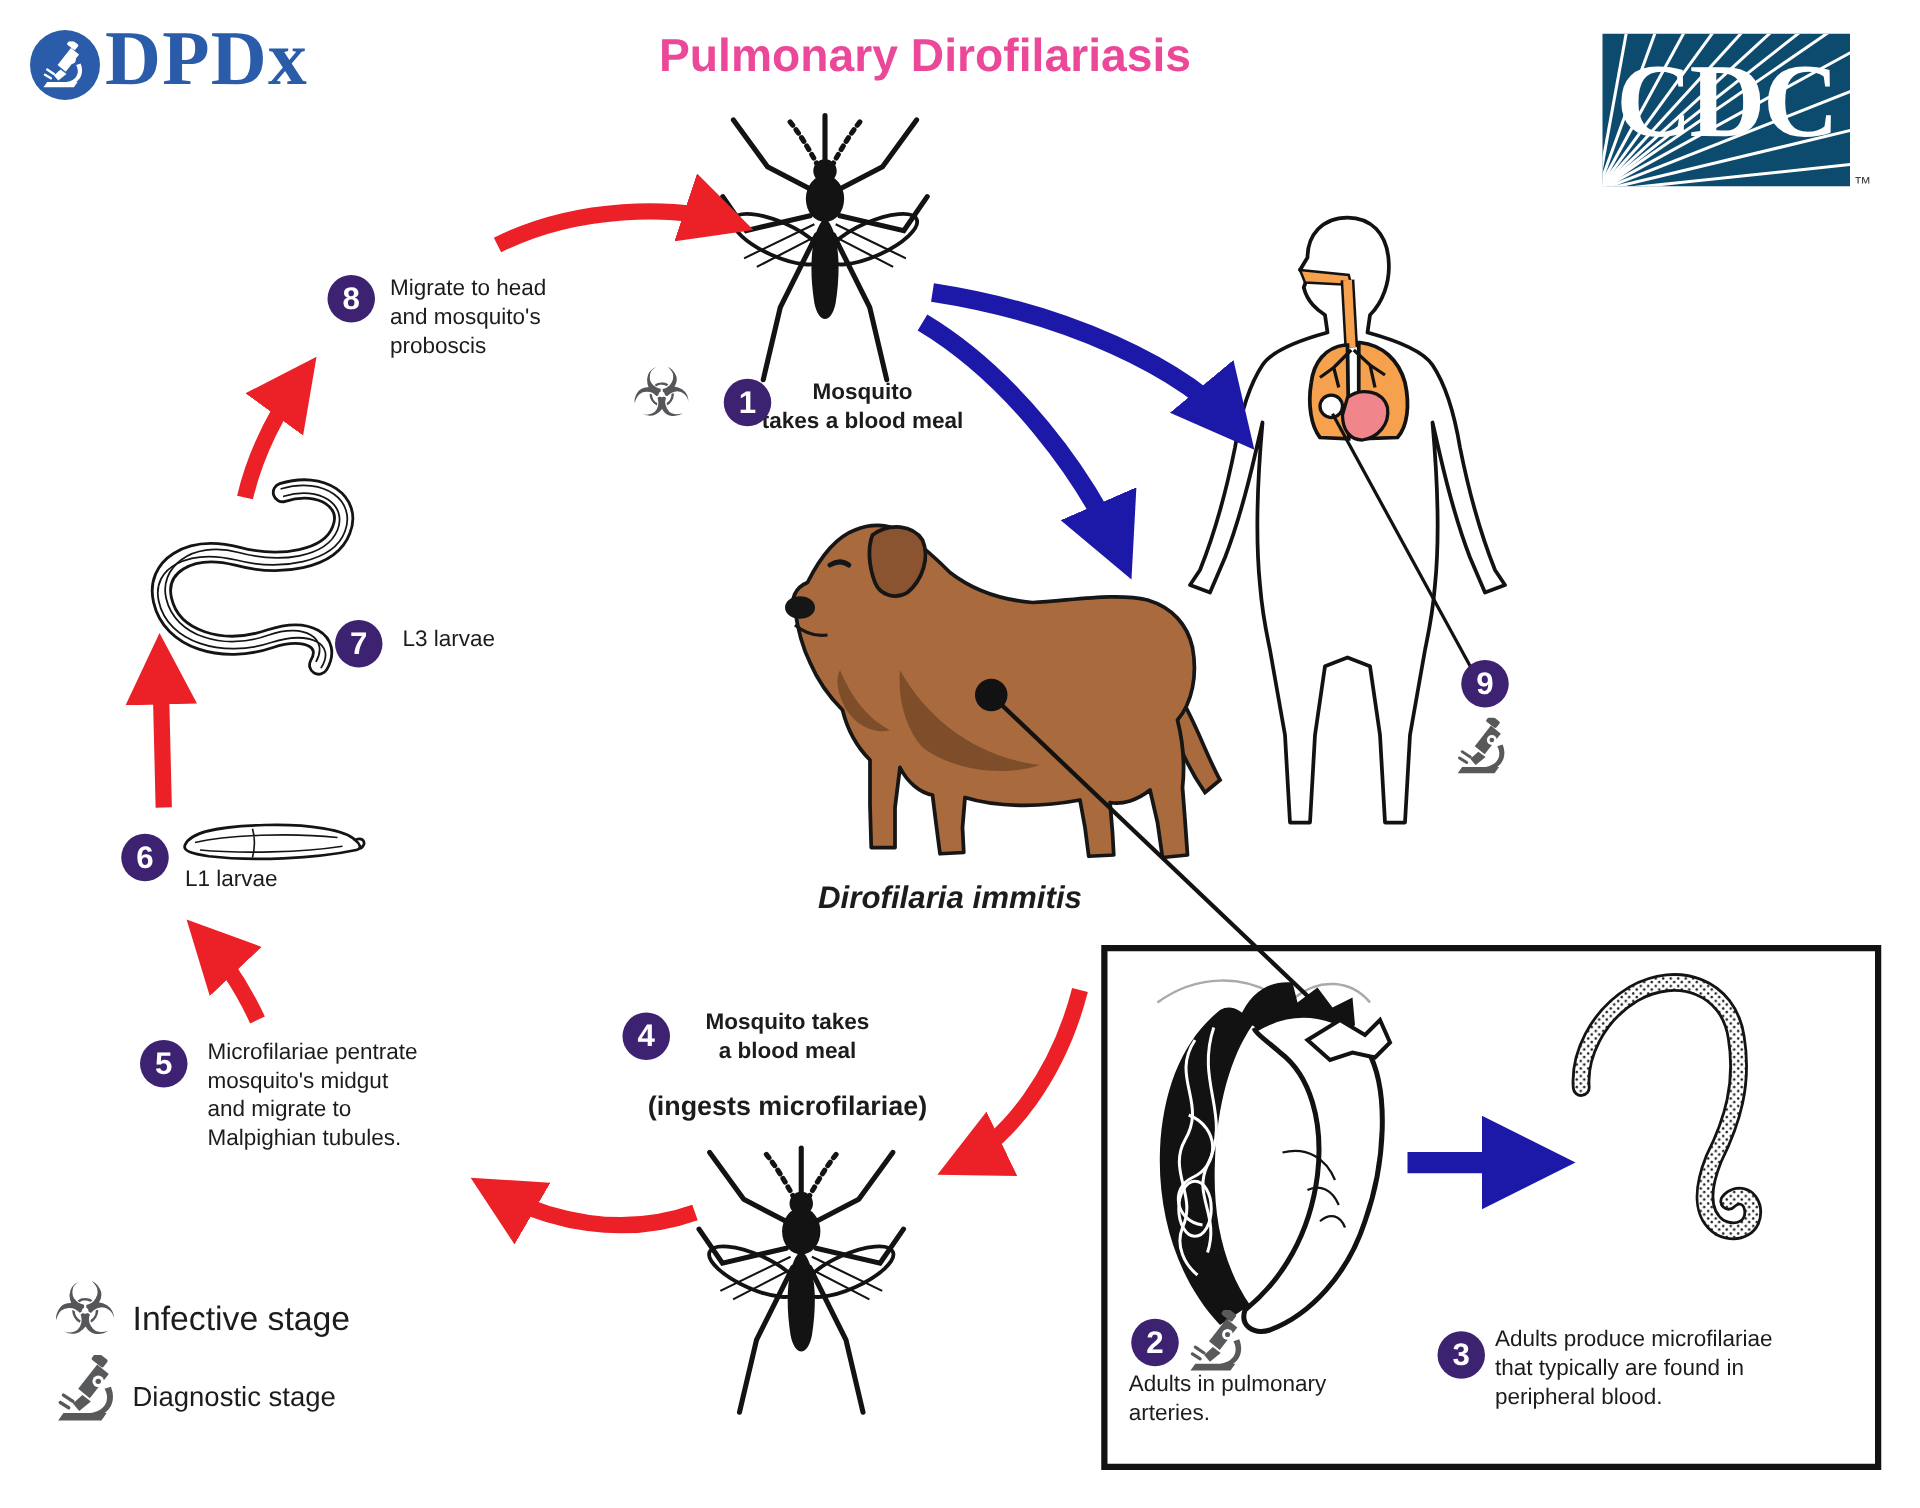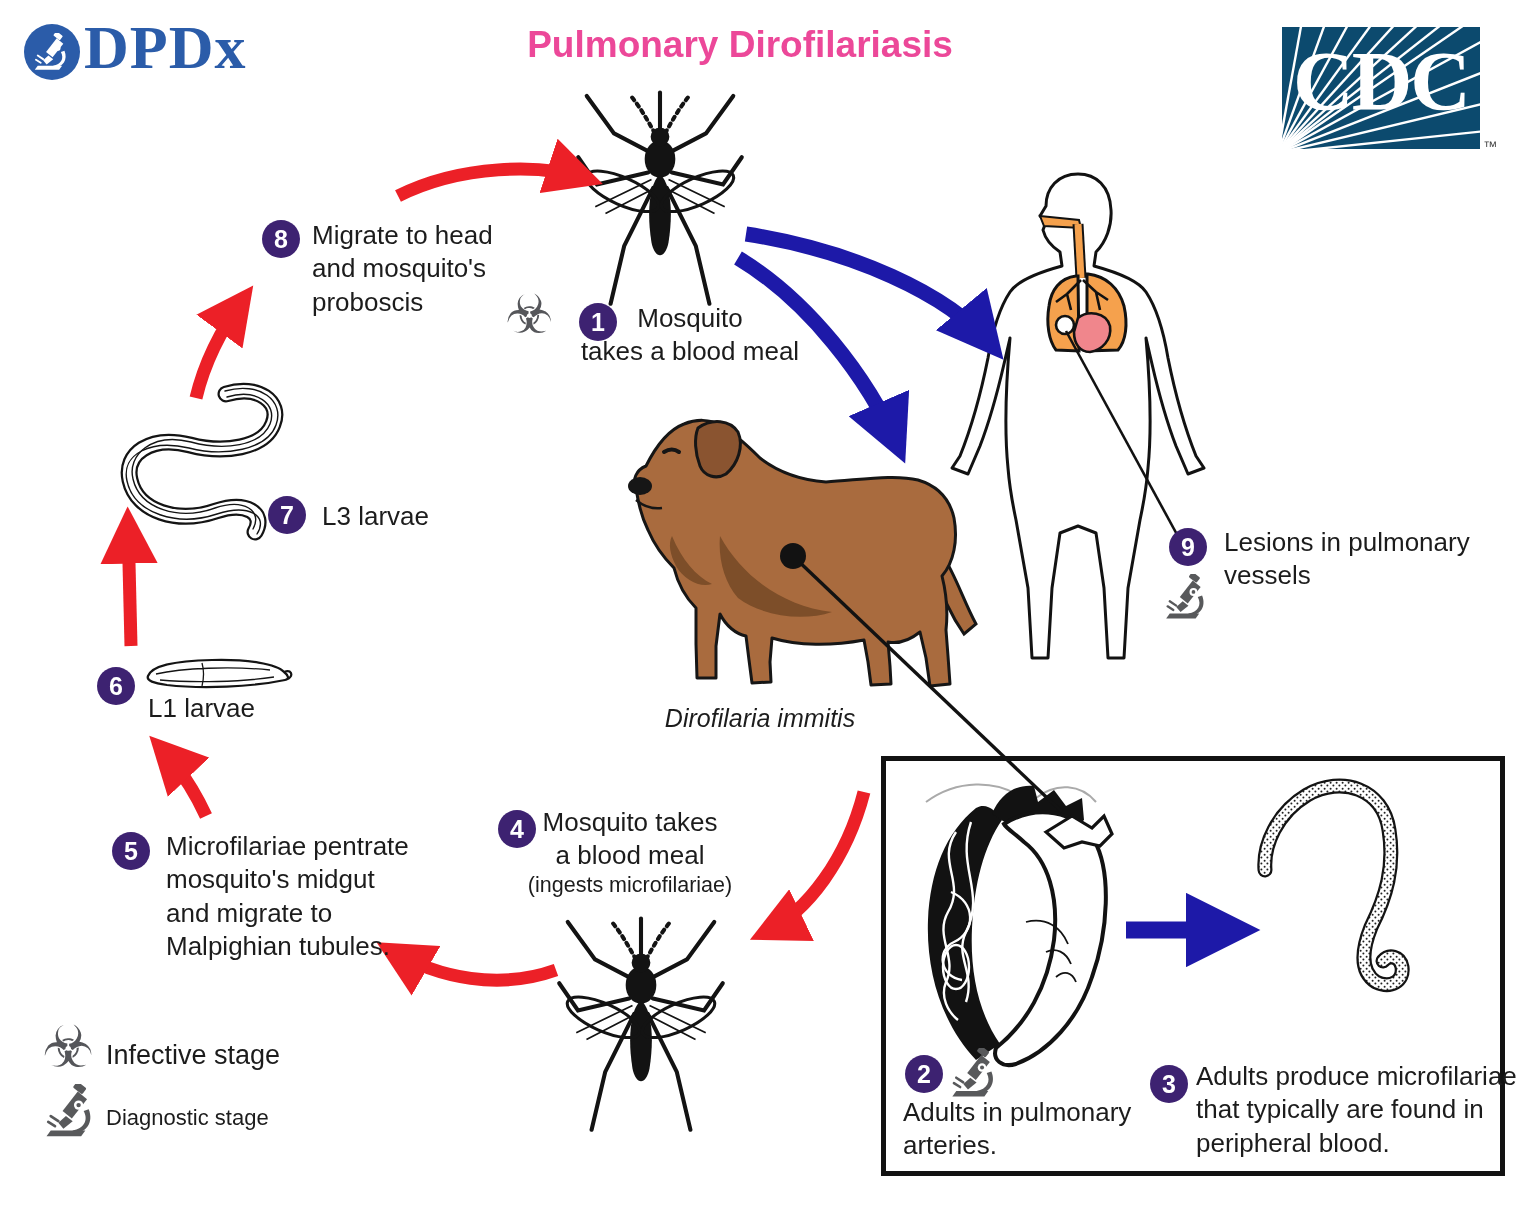--- a/index.html
+++ b/index.html
@@ -1,19 +1,19 @@
 <!DOCTYPE html>
 <html><head>
 <meta charset="utf-8">
 <style>
   html,body{margin:0;padding:0;background:#fff;}
   .canvas{position:relative;width:1536px;height:1206px;background:#ffffff;
           font-family:"Liberation Sans",sans-serif;overflow:hidden;color:#1c1c1c;}
-  .txt{position:absolute;white-space:pre-line;font-size:26px;line-height:1.28;color:#1c1c1c;z-index:6;}
-  .center{text-align:center;}
+  .txt{position:absolute;white-space:pre-line;font-size:18px;line-height:1.28;color:#1c1c1c;z-index:6;}
+  .center{text-align:center;font-weight:bold;}
   .note{font-size:21.5px;line-height:1.25;}
   .italic{font-style:italic;text-align:center;}
   .badge{position:absolute;width:38px;height:38px;border-radius:50%;background:#3d2271;color:#fff;
          font-weight:700;font-size:25px;display:flex;align-items:center;justify-content:center;z-index:7;}
   .title{position:absolute;left:440px;top:24px;width:600px;text-align:center;
          font-size:37px;font-weight:700;color:#ec4899;z-index:6;}
   .bio{position:absolute;color:#55565a;font-family:"DejaVu Sans",sans-serif;line-height:1;z-index:6;}
   .micro{position:absolute;color:#58595b;z-index:6;}
   
   .dpdx{position:absolute;left:22px;top:8px;width:260px;height:80px;z-index:6;}
@@ -250,22 +250,20 @@
 mosquito's midgut
 and migrate to
 Malpighian tubules.</div>
 
   <div class="badge" style="left:498px;top:810px">4</div>
   <div class="txt center" style="left:500px;top:806px;width:260px">Mosquito takes
 a blood meal</div>
   <div class="txt center note" style="left:495px;top:872px;width:270px">(ingests microfilariae)</div>
 
   <div class="badge" style="left:1169px;top:528px">9</div>
-  <div class="txt" style="left:1224px;top:526px">Lesions in pulmonary
-vessels</div>
   <svg class="micro" style="left:1164px;top:574px" width="46" height="46" viewBox="0 0 64 64">
       <use href="#sym-microscope"></use>
     </svg>
 
   <div class="badge" style="left:905px;top:1055px">2</div>
   <svg class="micro" style="left:950px;top:1048px" width="50" height="50" viewBox="0 0 64 64">
       <use href="#sym-microscope"></use>
     </svg>
   <div class="txt" style="left:903px;top:1096px">Adults in pulmonary
 arteries.</div>

